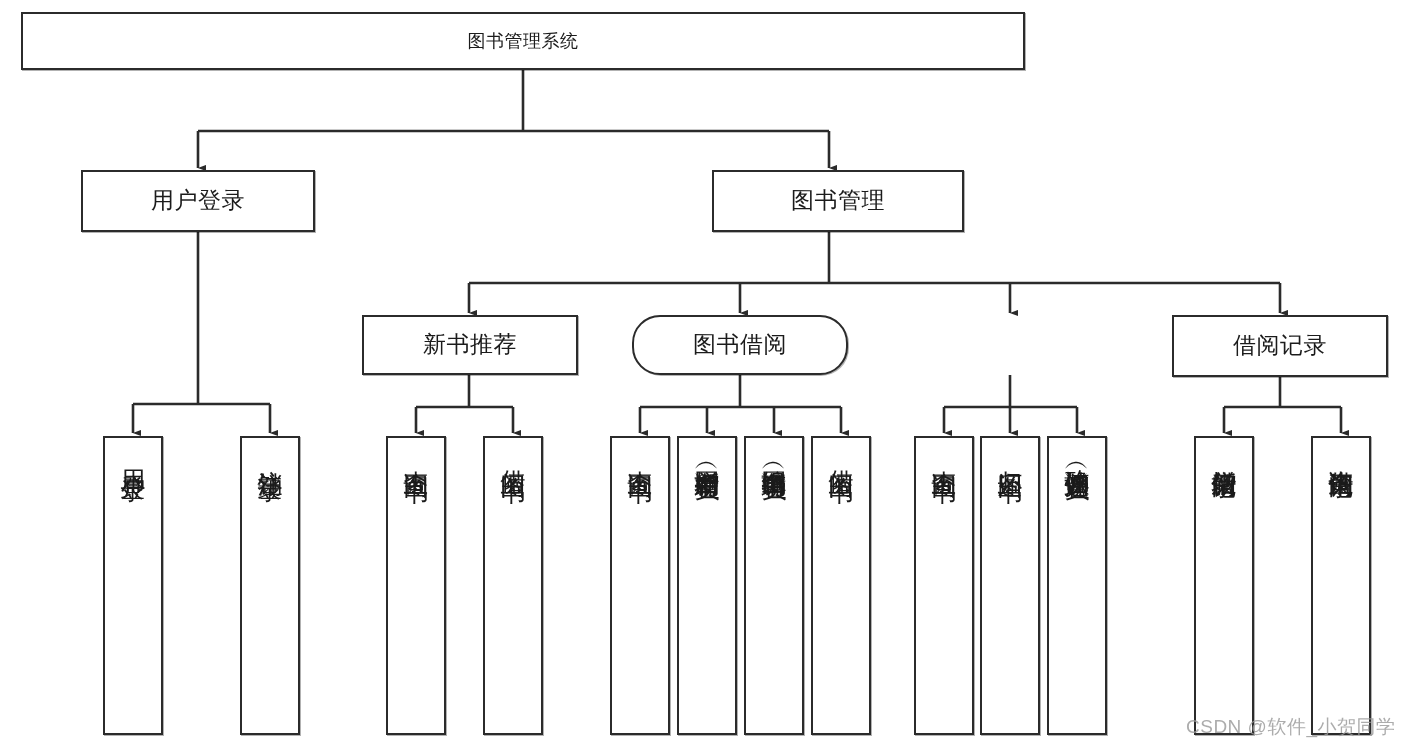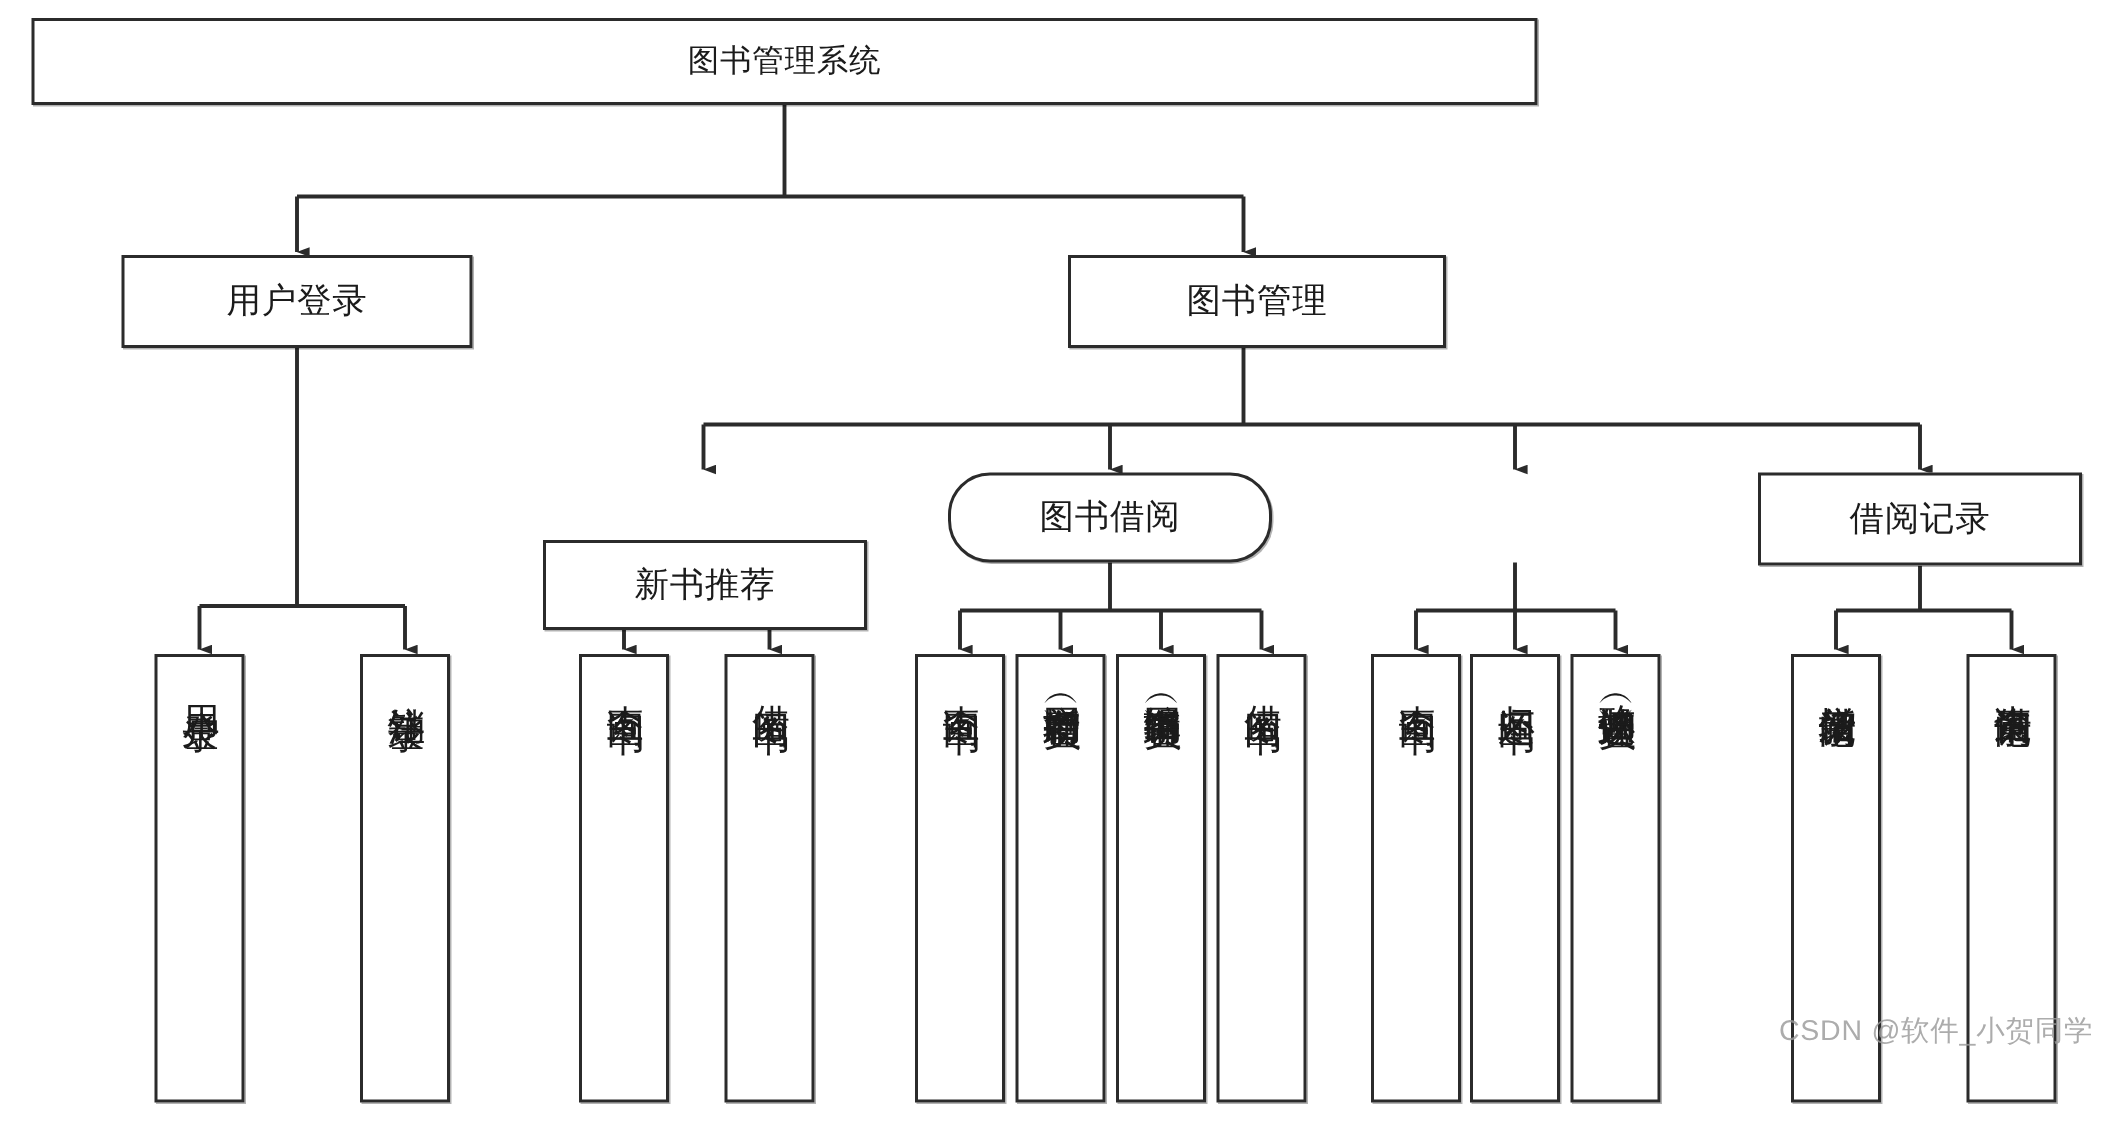--- a/index.html
+++ b/index.html
@@ -43,42 +43,42 @@
     line-height: 1.12;
     color: #1b1b1b;
     white-space: pre;
   }
   
   .node.horizontal .node-label {
     font-size: 23px;
     letter-spacing: 0.5px;
   }
   .node.root .node-label {
-    font-size: 21px;
+    font-size: 18px;
   }
   
   .node.vertical {
     align-items: flex-start;
     justify-content: center;
     padding-top: 12px;
   }
   .node.vertical .node-label {
     writing-mode: vertical-rl;
     text-orientation: upright;
     font-size: 25px;
     letter-spacing: 3px;
     line-height: 1;
   }
   .node.vertical.tight .node-label {
     letter-spacing: 1px;
   }
   #watermark {
     position: absolute;
     left: 1186px;
-    top: 674px;
+    top: 714px;
     font-size: 19px;
     color: #9a9a9a;
     opacity: 0.82;
     white-space: nowrap;
     letter-spacing: 0.5px;
     user-select: none;
   }
 </style>
 </head>
 <body>
@@ -141,21 +141,21 @@
   </div>
 
   <div class="node horizontal" style="left:81px; top:170px; width:234px; height:62px;">
     <span class="node-label">用户登录</span>
   </div>
 
   <div class="node horizontal" style="left:712px; top:170px; width:252px; height:62px;">
     <span class="node-label">图书管理</span>
   </div>
 
-  <div class="node horizontal" style="left:362px; top:315px; width:216px; height:60px;margin-top:45px;">
+  <div class="node horizontal" style="left:362px; top:315px; width:216px; height:60px;">
     <span class="node-label">新书推荐</span>
   </div>
 
   <div class="node horizontal" style="left:632px; top:315px; width:216px; height:60px;border-radius:28px;">
     <span class="node-label">图书借阅</span>
   </div>
 
 
   <div class="node horizontal" style="left:1172px; top:315px; width:216px; height:62px;align-items:center;">
     <span class="node-label">借阅记录</span>

